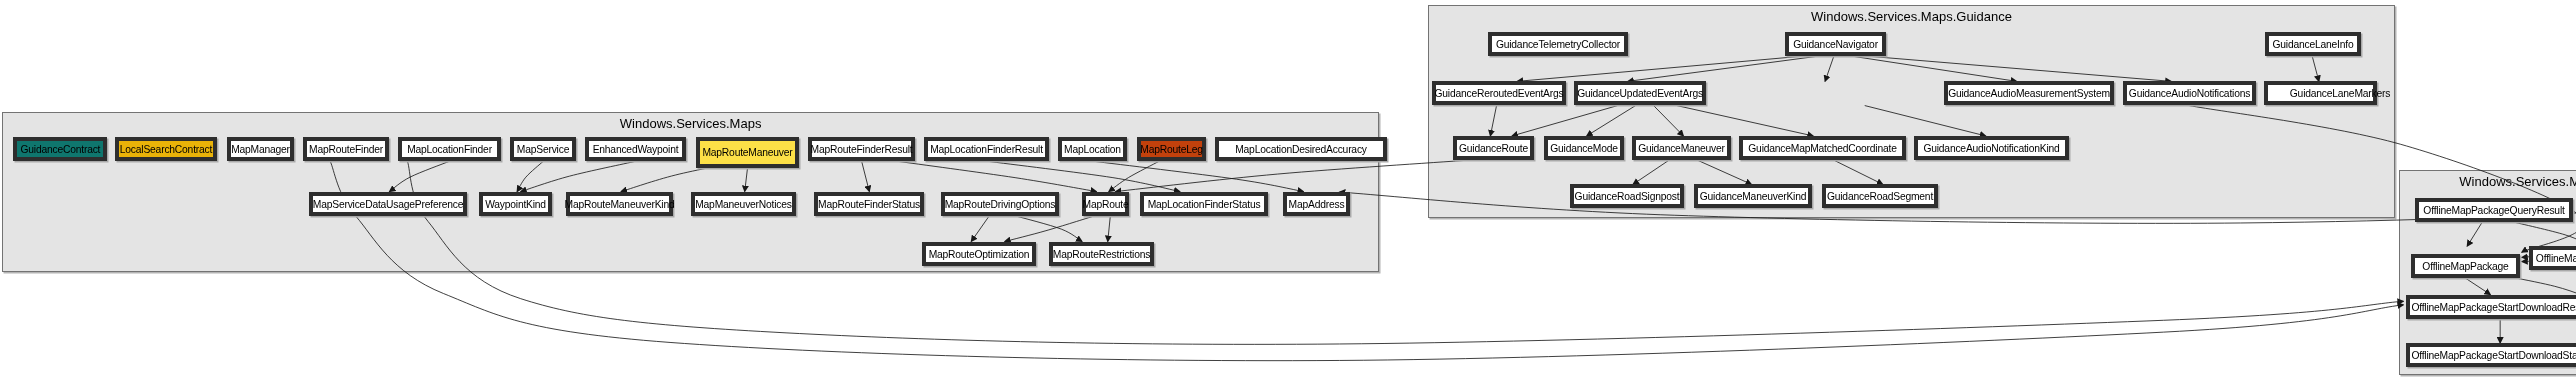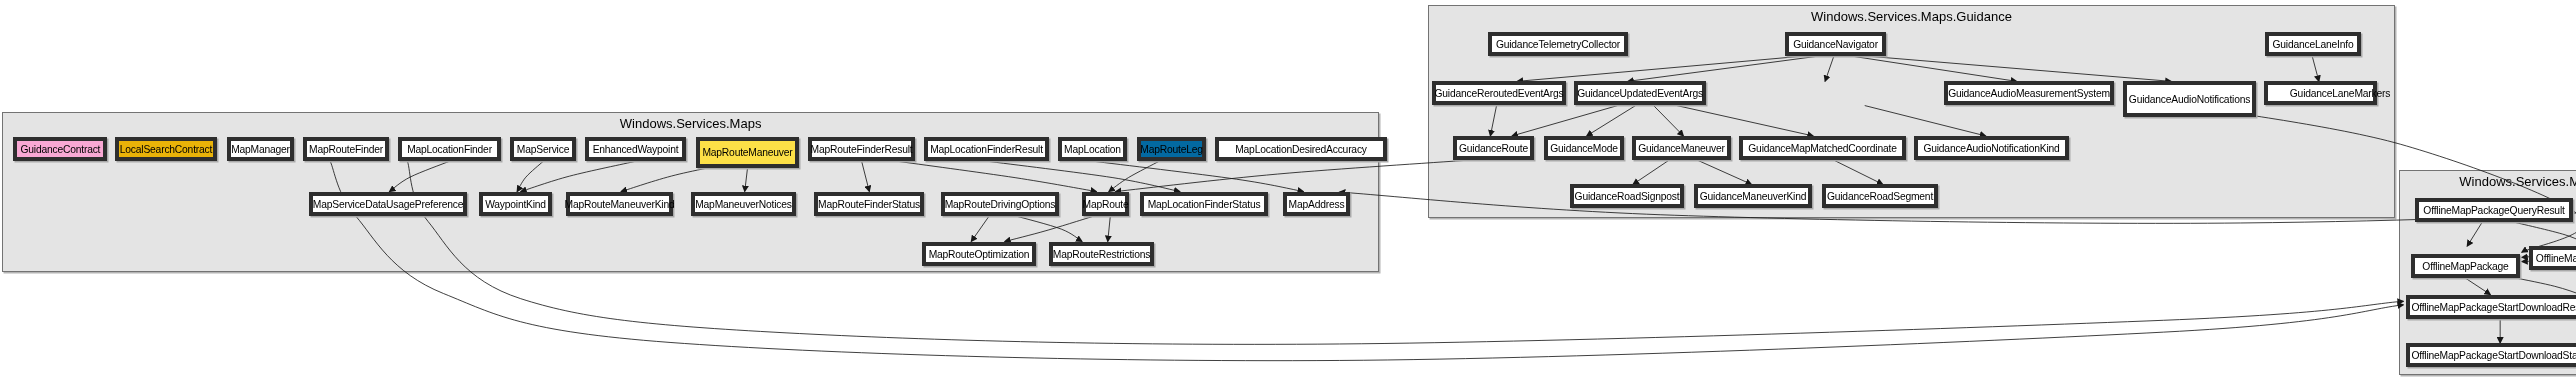--- a/index.html
+++ b/index.html
@@ -73,21 +73,21 @@
         <path d="M5962,313 L5932,352" fill="none" stroke="#161616" stroke-width="1.6" marker-end="url(#arrow)"></path>
         <path d="M6377,313 L6362,352" fill="none" stroke="#161616" stroke-width="1.6" marker-end="url(#arrow)"></path>
         <path d="M6310,313 C6281.666666666667,317.8333333333333 6192.5,341.5 6140,342 C6087.5,342.5 6019.166666666667,320.3333333333333 5995,316" fill="none" stroke="#161616" stroke-width="1.6" marker-end="url(#arrow)"></path>
         <path d="M5912,313 C5885.833333333333,318.1666666666667 5811.666666666667,343.5 5755,344 C5698.333333333333,344.5 5602.5,320.6666666666667 5572,316" fill="none" stroke="#161616" stroke-width="1.6" marker-end="url(#arrow)"></path>
       </g>
   </svg>
 
 <div class="cluster" style="left: 2.1px; top: 112px; width: 1377px; height: 160px; background: rgb(228, 228, 228); border-color: rgb(115, 115, 115);">
       <div class="cluster-title">Windows.Services.Maps</div>
     </div>
-    <div class="node" style="left: 13.4px; top: 137px; width: 94px; height: 24px; background: #f9a8d4; border-color: rgb(46, 46, 46);">
+    <div class="node" style="left: 13.4px; top: 137px; width: 94px; height: 24px; background: #0f766e; border-color: rgb(46, 46, 46);">
       <span>GuidanceContract</span>
     </div>
     <div class="node" style="left: 115px; top: 137px; width: 102px; height: 24px; background: #eab308; border-color: rgb(46, 46, 46);">
       <span>LocalSearchContract</span>
     </div>
     <div class="node" style="left: 227px; top: 137px; width: 67px; height: 24px; background: rgb(255, 255, 255); border-color: rgb(46, 46, 46);">
       <span>MapManager</span>
     </div>
     <div class="node" style="left: 303px; top: 137px; width: 86px; height: 24px; background: rgb(255, 255, 255); border-color: rgb(46, 46, 46);">
       <span>MapRouteFinder</span>
@@ -106,21 +106,21 @@
     </div>
     <div class="node" style="left: 808px; top: 137px; width: 107px; height: 24px; background: rgb(255, 255, 255); border-color: rgb(46, 46, 46);">
       <span>MapRouteFinderResult</span>
     </div>
     <div class="node" style="left: 924px; top: 137px; width: 125px; height: 24px; background: rgb(255, 255, 255); border-color: rgb(46, 46, 46);">
       <span>MapLocationFinderResult</span>
     </div>
     <div class="node" style="left: 1058px; top: 137px; width: 69px; height: 24px; background: rgb(255, 255, 255); border-color: rgb(46, 46, 46);">
       <span>MapLocation</span>
     </div>
-    <div class="node" style="left: 1137px; top: 137px; width: 69px; height: 24px; background: #0369a1; border-color: rgb(46, 46, 46);">
+    <div class="node" style="left: 1137px; top: 137px; width: 69px; height: 24px; background: #c2410c; border-color: rgb(46, 46, 46);">
       <span>MapRouteLeg</span>
     </div>
     <div class="node" style="left: 1215px; top: 137px; width: 172px; height: 24px; background: rgb(255, 255, 255); border-color: rgb(46, 46, 46);">
       <span>MapLocationDesiredAccuracy</span>
     </div>
     <div class="node" style="left: 309px; top: 192px; width: 158px; height: 24px; background: rgb(255, 255, 255); border-color: rgb(46, 46, 46);">
       <span>MapServiceDataUsagePreference</span>
     </div>
     <div class="node" style="left: 479px; top: 192px; width: 73px; height: 24px; background: rgb(255, 255, 255); border-color: rgb(46, 46, 46);">
       <span>WaypointKind</span>
@@ -166,21 +166,21 @@
     </div>
     <div class="node" style="left: 1432px; top: 81px; width: 134px; height: 24px; background: rgb(255, 255, 255); border-color: rgb(46, 46, 46);">
       <span>GuidanceReroutedEventArgs</span>
     </div>
     <div class="node" style="left: 1574px; top: 81px; width: 132px; height: 24px; background: rgb(255, 255, 255); border-color: rgb(46, 46, 46);">
       <span>GuidanceUpdatedEventArgs</span>
     </div>
     <div class="node" style="left: 1944px; top: 81px; width: 170px; height: 24px; background: rgb(255, 255, 255); border-color: rgb(46, 46, 46);">
       <span>GuidanceAudioMeasurementSystem</span>
     </div>
-    <div class="node" style="left: 2123px; top: 81px; width: 133px; height: 36px; background: rgb(255, 255, 255); border-color: rgb(46, 46, 46);">
+    <div class="node" style="left: 2123px; top: 81px; width: 133px; height: 24px; background: rgb(255, 255, 255); border-color: rgb(46, 46, 46);">
       <span>GuidanceAudioNotifications</span>
     </div>
     <div class="node" style="left: 2264px; top: 81px; width: 113px; height: 24px; background: rgb(255, 255, 255); border-color: rgb(46, 46, 46); padding-left: 39px;">
       <span>GuidanceLaneMarkers</span>
     </div>
     <div class="node" style="left: 1453px; top: 136px; width: 81px; height: 24px; background: rgb(255, 255, 255); border-color: rgb(46, 46, 46);">
       <span>GuidanceRoute</span>
     </div>
     <div class="node" style="left: 1544px; top: 136px; width: 80px; height: 24px; background: rgb(255, 255, 255); border-color: rgb(46, 46, 46);">
       <span>GuidanceMode</span>

